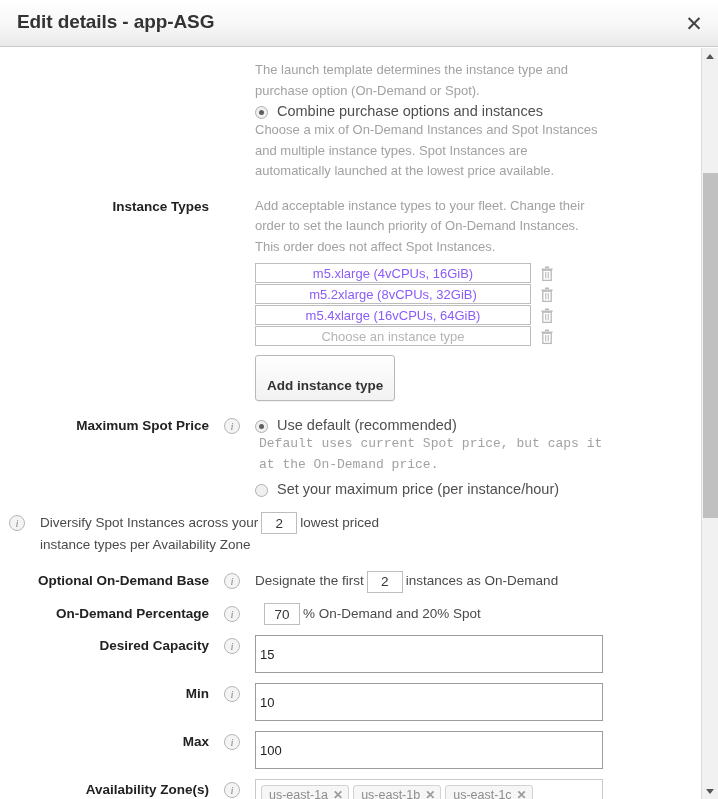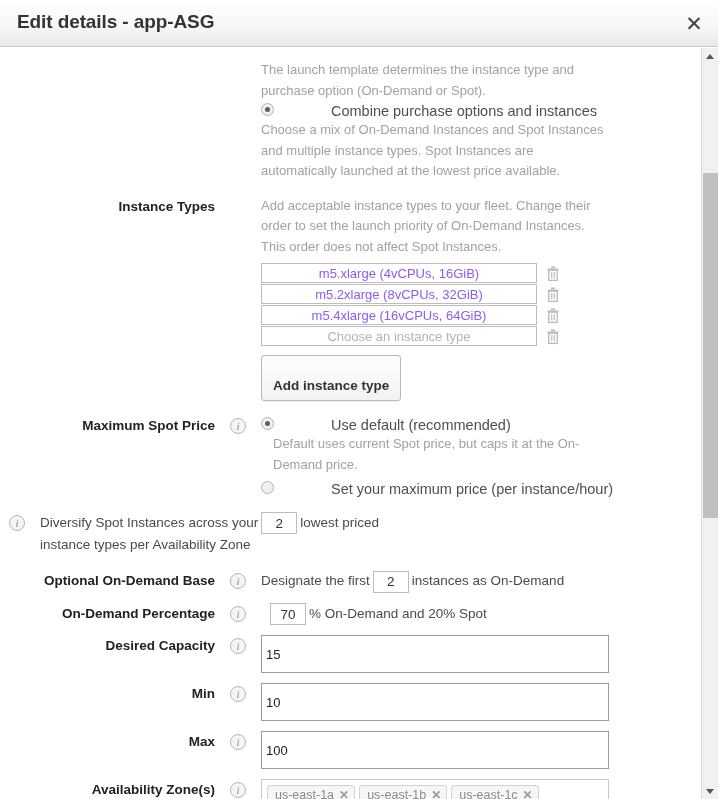--- a/index.html
+++ b/index.html
@@ -76,21 +76,20 @@
     width: 215px;
     min-width: 215px;
     text-align: right;
     padding-right: 6px;
     box-sizing: border-box;
     font-size: 13.5px;
     font-weight: bold;
     color: #222222;
     padding-top: 3px;
     white-space: nowrap;
-    margin-left: 6px;
   }
   .info-col {
     width: 34px;
     min-width: 34px;
     display: flex;
     justify-content: center;
     padding-top: 3px;
   }
   .field-col {
     flex: 1;
@@ -120,23 +119,22 @@
     font-size: 13px;
     color: #a2a2a2;
     line-height: 20.5px;
     max-width: 350px;
   }
   .desc-narrow { max-width: 345px; }
 
   
   .radio-line {
     display: flex;
-    align-items: flex-start;
+    align-items: flex-end;
     margin: 2px 0 1px 0;
-    gap: 48px;
   }
   .radio {
     width: 13px;
     height: 13px;
     border-radius: 50%;
     border: 1px solid #b0b0b0;
     background: #f0f0f0;
     box-sizing: border-box;
     position: relative;
     cursor: pointer;
@@ -403,21 +401,21 @@
     <div class="row">
       <div class="label-col">Maximum Spot Price</div>
       <div class="info-col">
         <span class="info-icon">i</span>
       </div>
       <div class="field-col">
         <div class="radio-line">
           <span class="radio checked"></span>
           <span class="radio-label">Use default (recommended)</span>
         </div>
-        <div class="desc desc-narrow" style="margin-left:12px;">Default uses current Spot price, but caps it at the On-Demand price.</div>
+        <div class="desc desc-narrow" style="margin-left:4px;font-family:Liberation Mono, monospace;">Default uses current Spot price, but caps it at the On-Demand price.</div>
         <div class="radio-line" style="margin-top:6px;">
           <span class="radio"></span>
           <span class="radio-label">Set your maximum price (per instance/hour)</span>
         </div>
       </div>
     </div>
 
     <div class="gap-14"></div>
 
     <div class="row">

